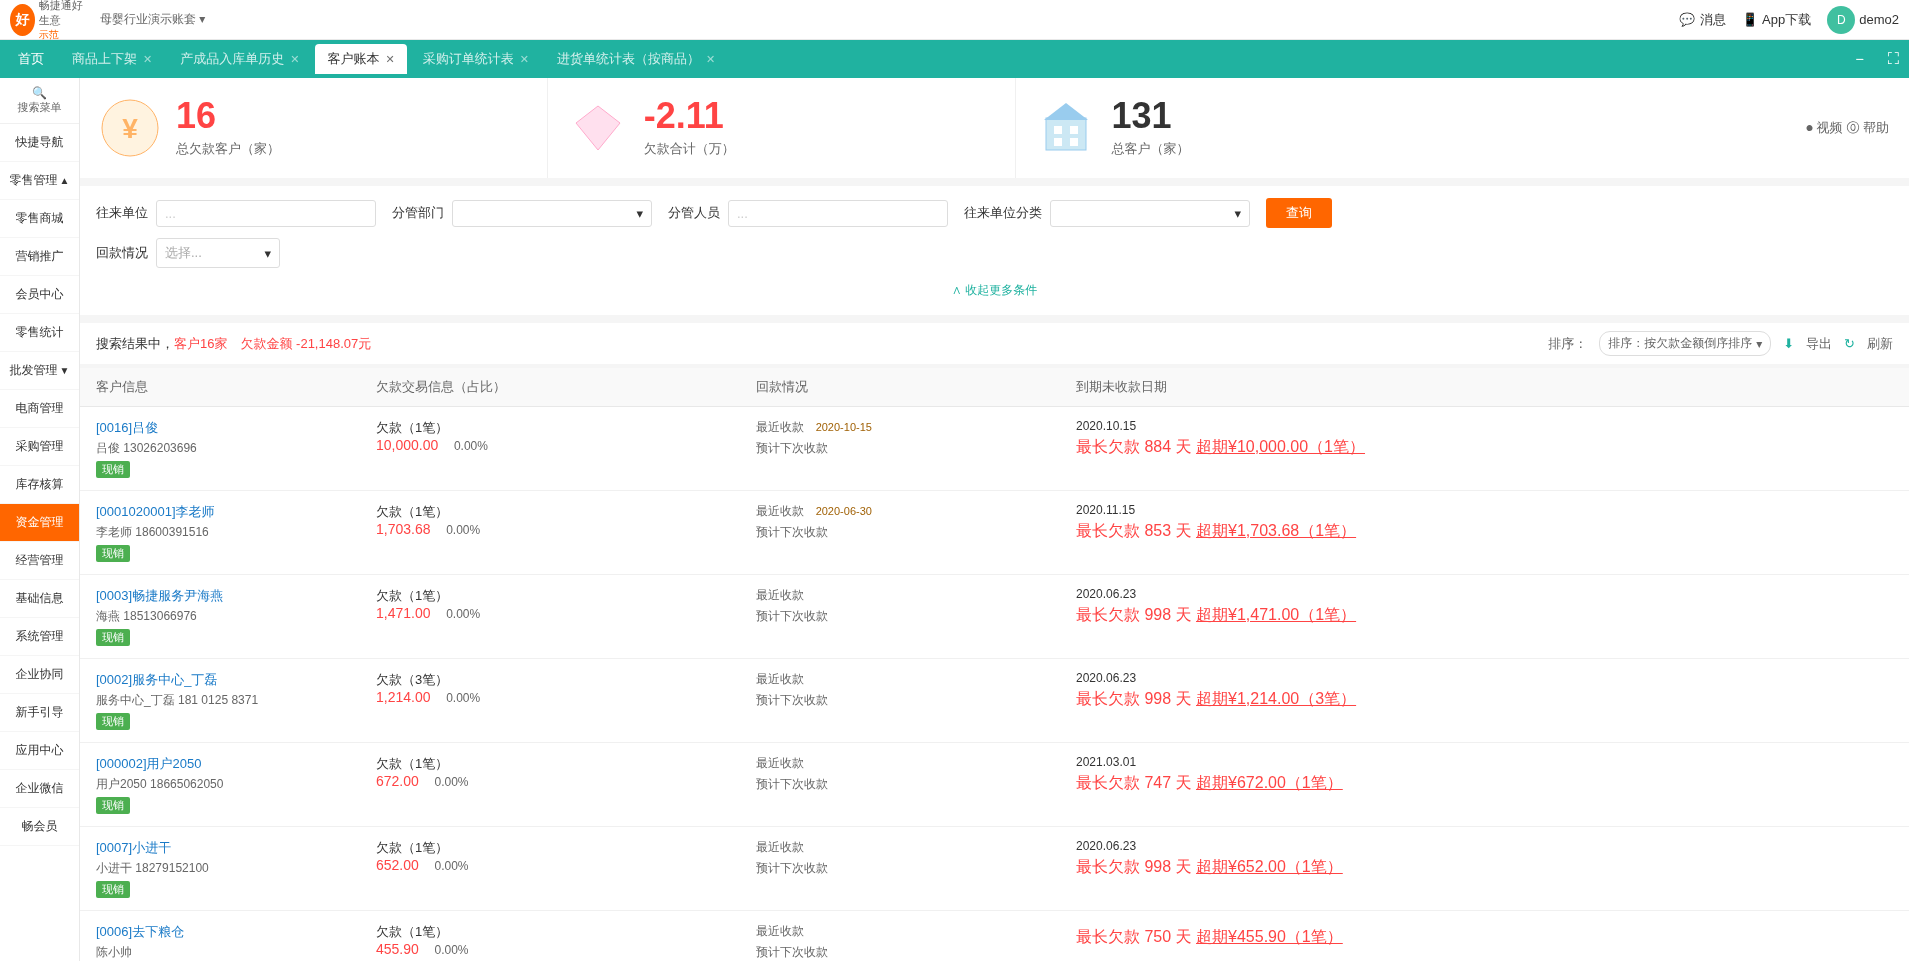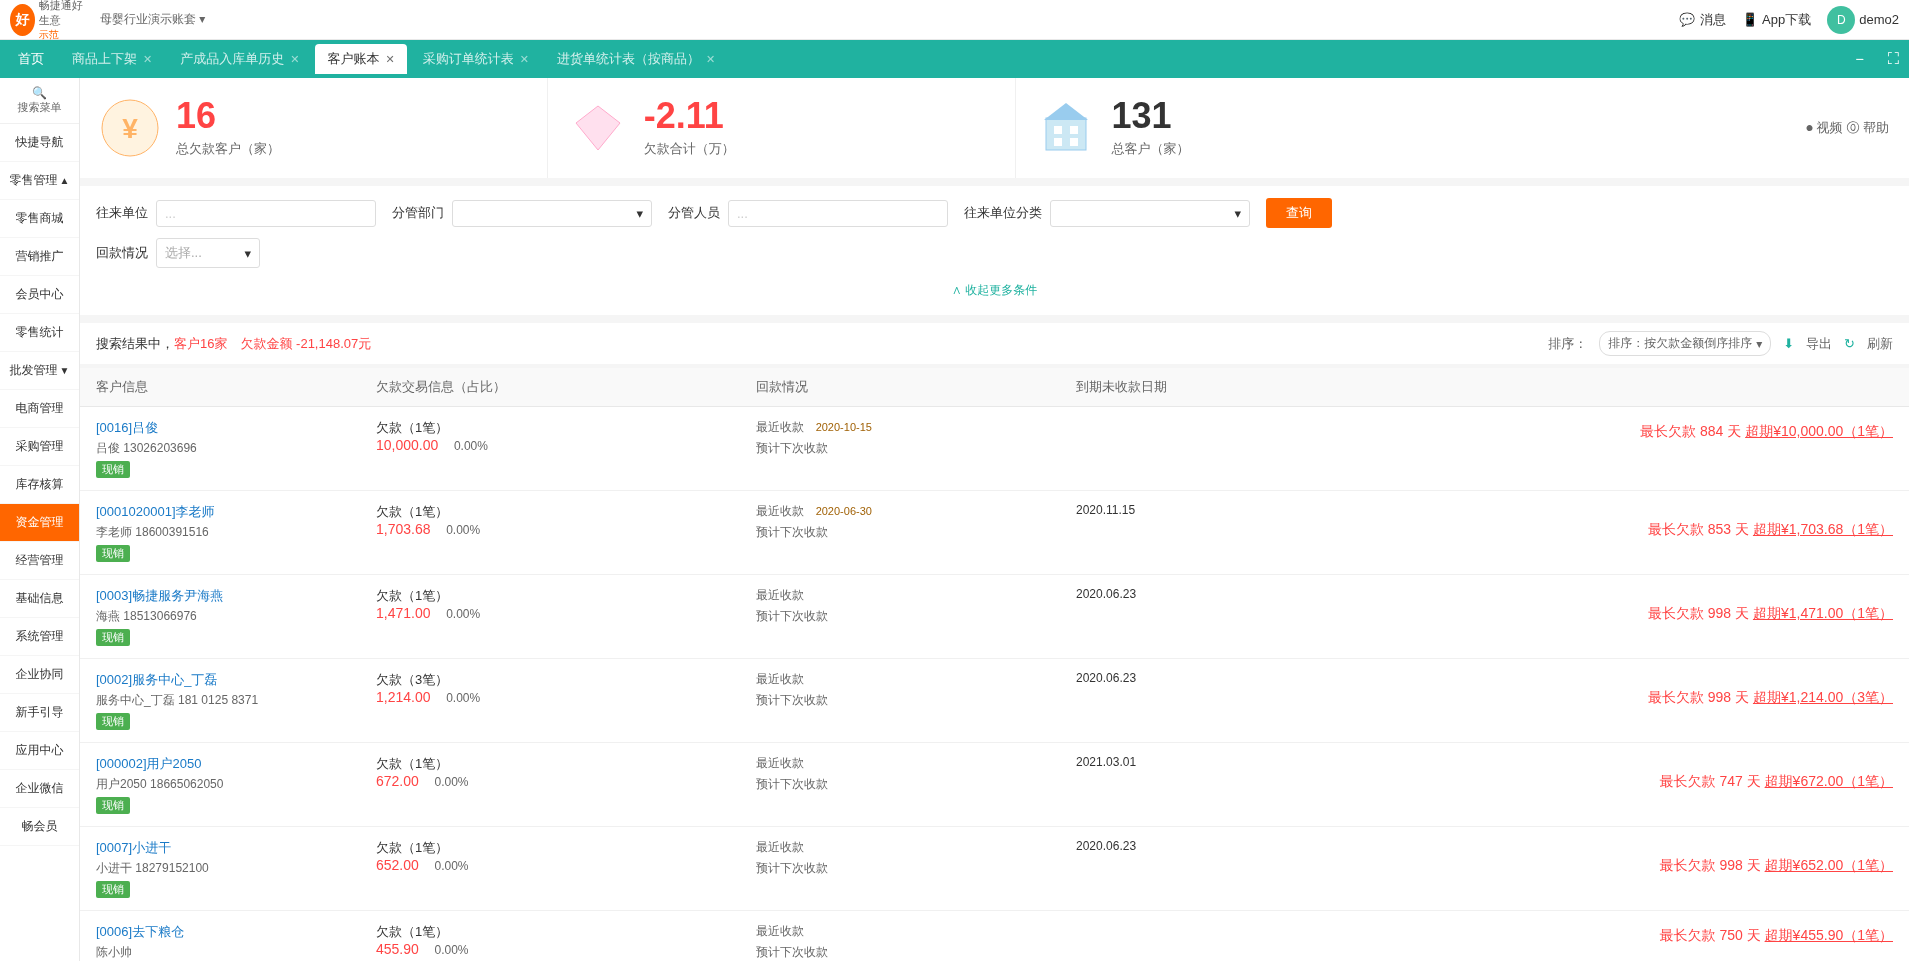--- a/index.html
+++ b/index.html
@@ -85,21 +85,21 @@
     .debt-amount { font-size: 14px; color: #ff4444; font-weight: 500; margin-top: 3px; }
     .debt-percent { font-size: 12px; color: #666; display: inline-block; margin-left: 12px; }
     
     .recovery-info { flex: 0 0 320px; }
     .recovery-label { font-size: 12px; color: #666; }
     .recovery-date { font-size: 11px; color: #a16207; margin-left: 8px; }
     .recovery-next { font-size: 12px; color: #666; margin-top: 4px; }
     
     .due-info { flex: 1; }
     .due-date { font-size: 12px; color: #333; }
-    .due-overdue { font-size: 14px; color: #ff4444; margin-top: 4px; text-align: right; }
+    .due-overdue { font-size: 16px; color: #ff4444; margin-top: 4px; }
     .due-overdue a { color: #ff4444; text-decoration: underline; }
   </style>
 </head>
 <body>
 
 <div class="top-bar">
   <div class="logo-area">
     <div class="logo-icon">好</div>
     <div class="logo-text">
       <div>畅捷通好生意</div>
@@ -298,21 +298,21 @@
           <div class="filter-select" style="width:200px">
             <span></span>
             <span>▾</span>
           </div>
         </div>
         <button class="filter-btn-search">查询</button>
       </div>
       <div class="filter-row">
         <div class="filter-item">
           <span class="filter-label">回款情况</span>
-          <div class="filter-select" style="width:104px">
+          <div class="filter-select" style="width:124px">
             <span style="color:#aaa">选择...</span>
             <span>▾</span>
           </div>
         </div>
       </div>
       <div class="collapse-row">
         <span>∧ 收起更多条件</span>
       </div>
     </div>
 
@@ -356,20 +356,21 @@
       </div>
     </div>
     <div class="recovery-info">
       <div>
         <span class="recovery-label">最近收款</span>
         <span class="recovery-date">2020-10-15</span>
       </div>
       <div class="recovery-next">预计下次收款</div>
     </div>
     <div class="due-info">
+      <div class="due-date">2020.10.15</div>
       <div class="due-overdue">
         最长欠款 884 天 <a style="color:#ff4444">超期¥10,000.00（1笔）</a>
       </div>
     </div>
   </div>
           <div class="table-row-item">
     <div class="customer-info">
       <div class="customer-name">[0001020001]李老师</div>
       <div class="customer-phone">李老师  18600391516</div>
       <span class="customer-tag">现销</span>

